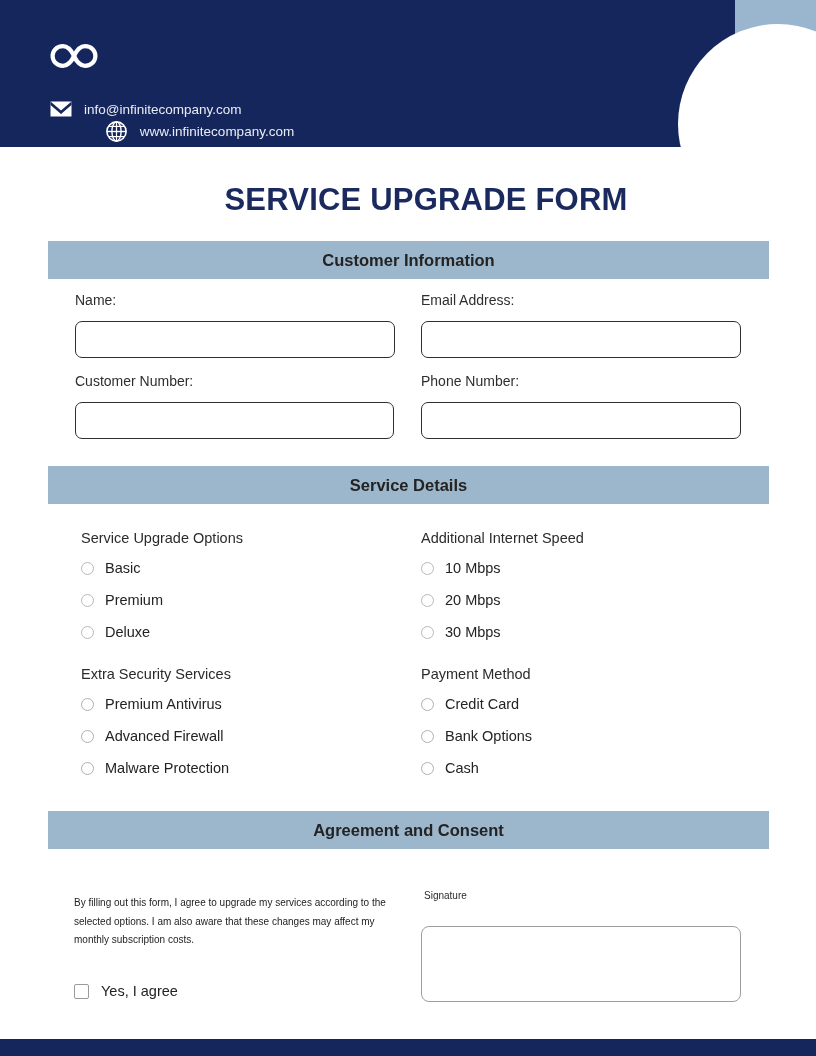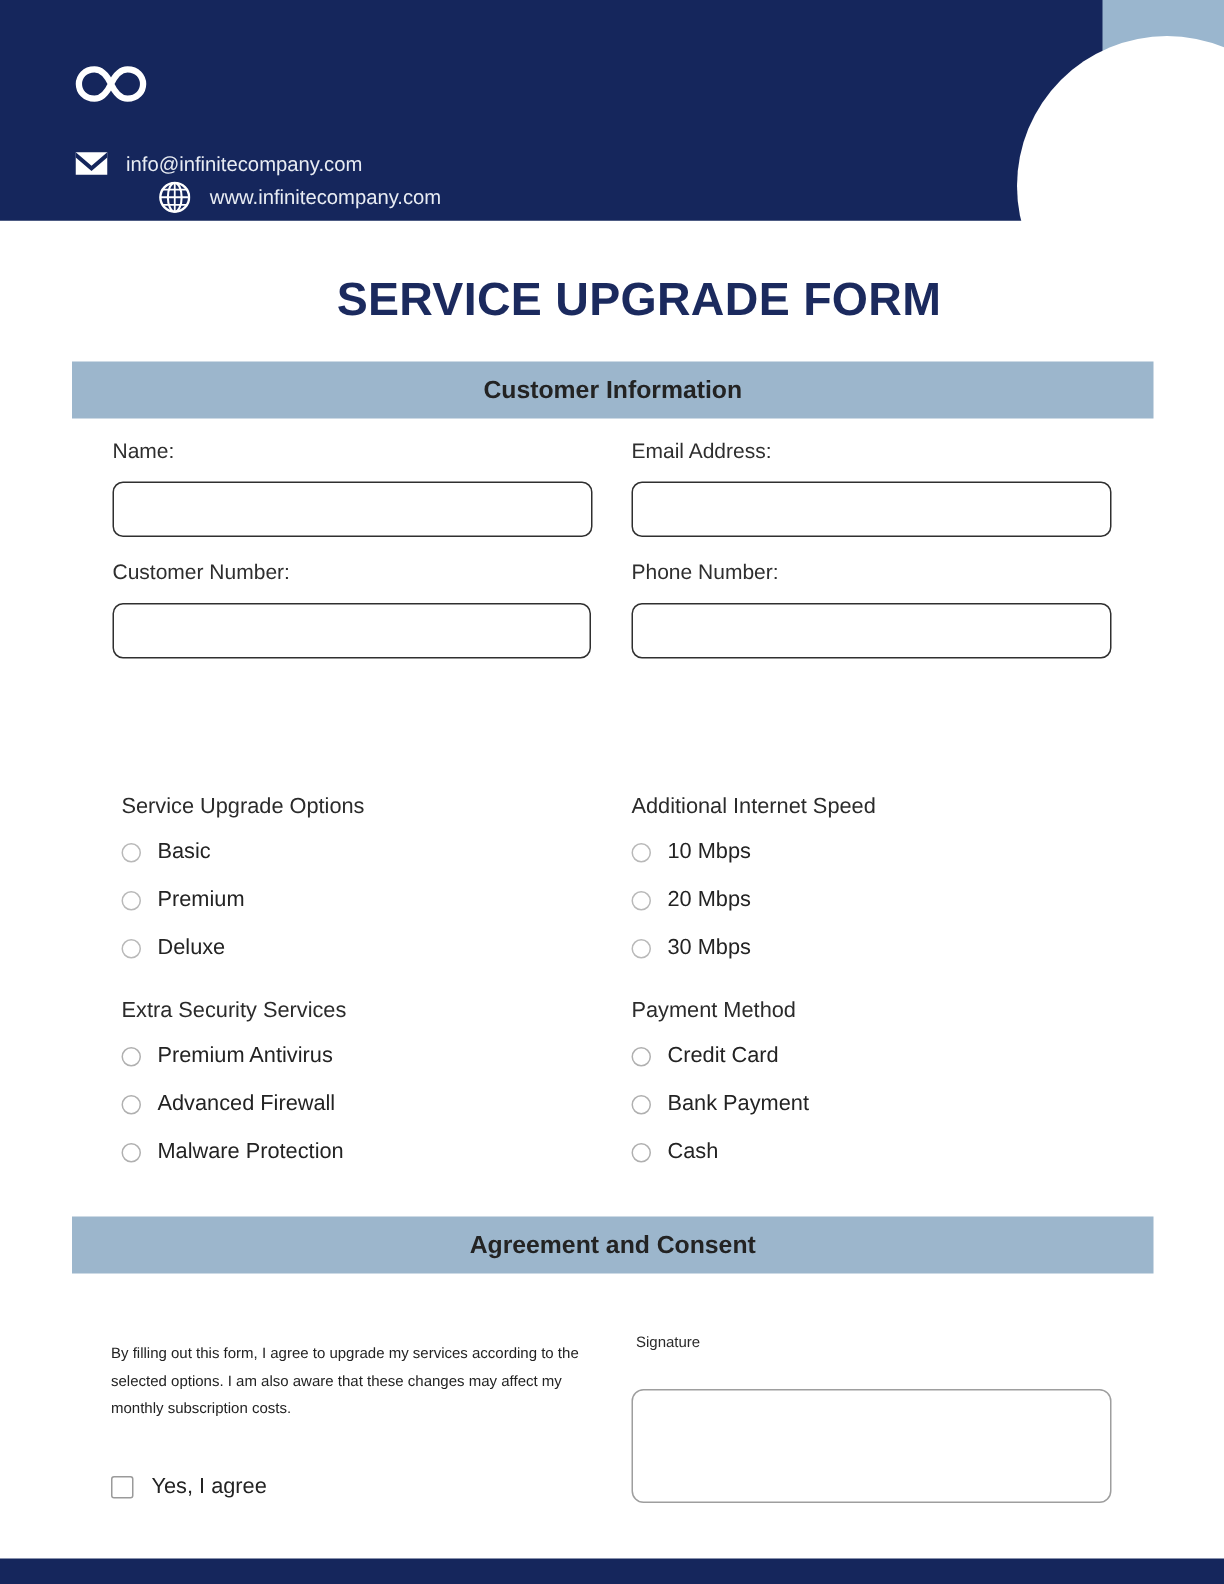--- a/index.html
+++ b/index.html
@@ -345,20 +345,21 @@
 
   <div class="field-label" id="label-email">Email Address:</div>
   <input class="text-input" id="input-email" type="text" value="" style="">
 
   <div class="field-label" id="label-custnum">Customer Number:</div>
   <input class="text-input" id="input-custnum" type="text" value="" style="">
 
   <div class="field-label" id="label-phone">Phone Number:</div>
   <input class="text-input" id="input-phone" type="text" value="" style="">
 
+  <div class="section-bar" id="bar-service">Service Details</div>
 
   <div class="radio-group" id="group-upgrade">
     <div class="group-title">Service Upgrade Options</div>
     <div class="radio-row">
       <span class="radio-circle"></span>
       <span class="radio-label">Basic</span>
     </div>
     <div class="radio-row">
       <span class="radio-circle"></span>
       <span class="radio-label">Premium</span>
@@ -402,21 +403,21 @@
   </div>
 
   <div class="radio-group" id="group-payment">
     <div class="group-title">Payment Method</div>
     <div class="radio-row">
       <span class="radio-circle"></span>
       <span class="radio-label">Credit Card</span>
     </div>
     <div class="radio-row">
       <span class="radio-circle"></span>
-      <span class="radio-label">Bank Payment</span>
+      <span class="radio-label">Bank Options</span>
     </div>
     <div class="radio-row">
       <span class="radio-circle"></span>
       <span class="radio-label">Cash</span>
     </div>
   </div>
 
   <div class="section-bar" id="bar-agreement">Agreement and Consent</div>
 
   <div class="agree-text">By filling out this form, I agree to upgrade my services according to the selected options. I am also aware that these changes may affect my monthly subscription costs.</div>

